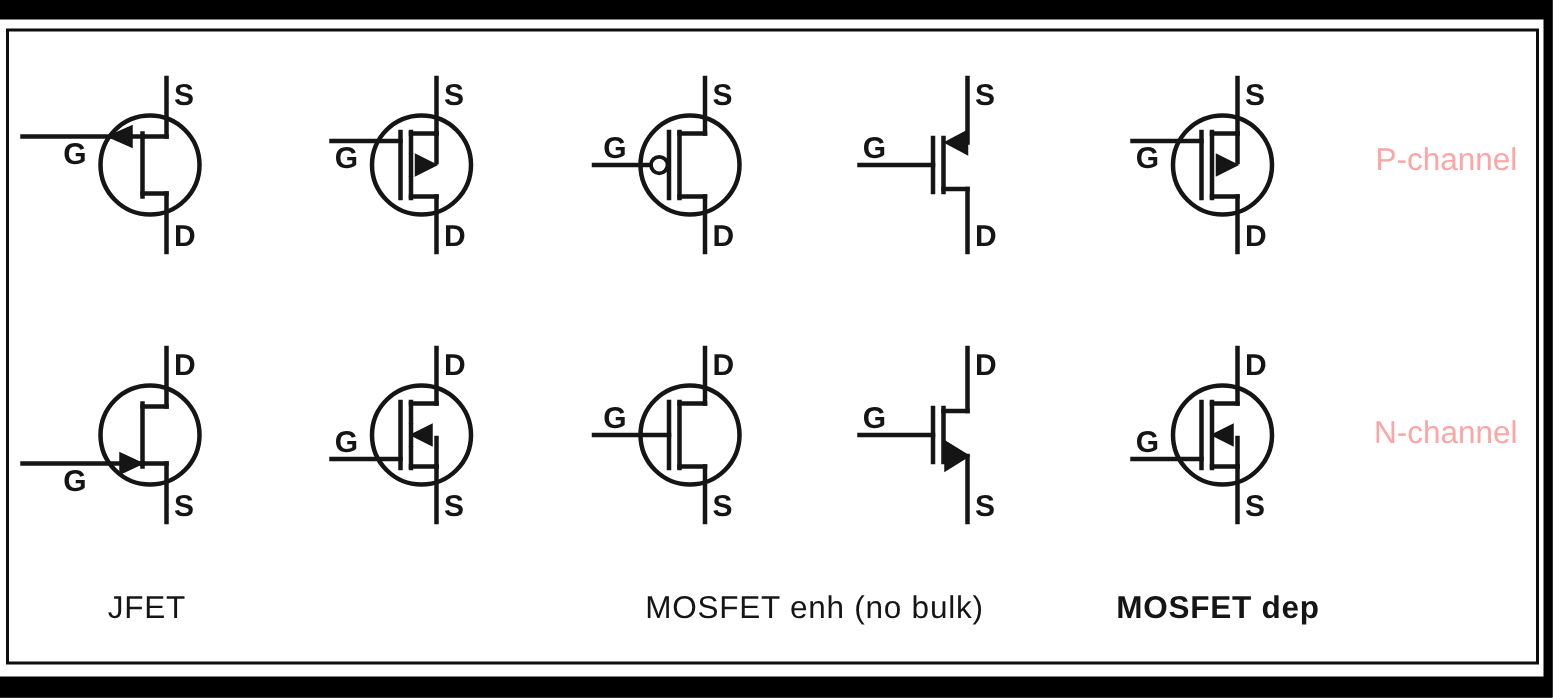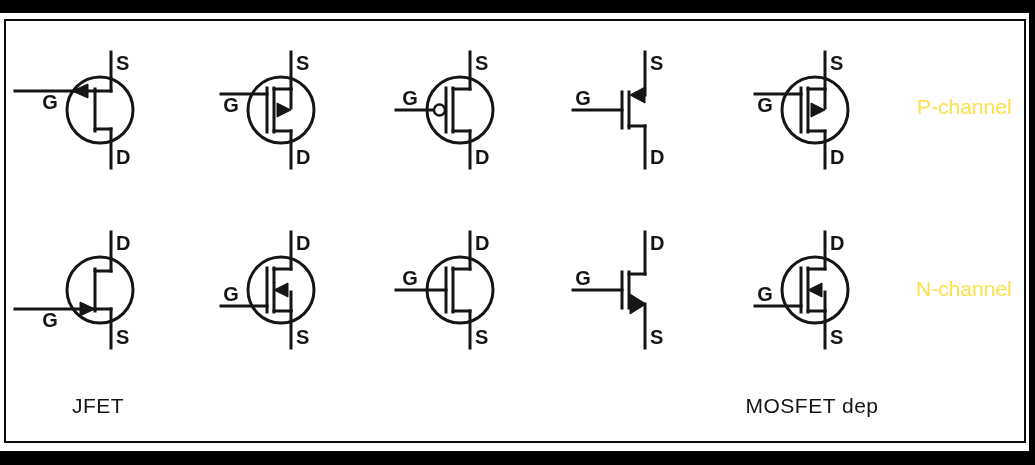--- a/index.html
+++ b/index.html
@@ -1,43 +1,44 @@
 <!DOCTYPE html>
 <html><head>
 <meta charset="utf-8">
 <style>
   html,body{margin:0;padding:0;background:#000;}
   .canvas{position:relative;width:1035px;height:465px;background:#000;overflow:hidden;
           font-family:"Liberation Sans",sans-serif;}
   .page{position:absolute;left:0;top:13px;width:1029px;height:438px;background:#ffffff;}
   .frame{position:absolute;left:4px;top:19px;width:1022px;height:424px;
          border:2px solid #0d0d0d;box-sizing:border-box;}
-  .rlabel{position:absolute;font-size:21px;color:#fde047;white-space:nowrap;}
+  .rlabel{position:absolute;font-size:21px;color:#fca5a5;white-space:nowrap;}
   #rl0{left:917px;top:95px;}
   #rl1{left:916px;top:277px;}
   .clabel{position:absolute;top:394px;width:280px;text-align:center;font-size:21px;
           color:#151515;letter-spacing:.5px;white-space:nowrap;}
   #cl0{left:-42px;}
   #cl1{left:133px;}
   #cl2{left:403px;}
-  #cl3{left:672px;}
+  #cl3{left:672px;font-weight:bold;}
   svg.symbol{position:absolute;overflow:visible;}
   svg.symbol text{font-family:"Liberation Sans",sans-serif;font-size:20px;font-weight:700;}
 </style>
 </head>
 <body>
 
 <div class="canvas">
   <div class="page"></div>
   <div class="frame"></div>
 
   <div class="rlabel" id="rl0">P-channel</div>
   <div class="rlabel" id="rl1">N-channel</div>
 
   <div class="clabel" id="cl0">JFET</div>
+  <div class="clabel" id="cl2">MOSFET enh (no bulk)</div>
   <div class="clabel" id="cl3">MOSFET dep</div>
 <svg class="symbol" width="190" height="136" viewBox="0 0 190 136" style="left: 5px; top: 42px;">
       <circle cx="95" cy="68" r="33" stroke="#151515" stroke-width="3" fill="none"></circle>
       <line x1="90" y1="47" x2="90" y2="89" stroke="#151515" stroke-width="3" stroke-linecap="square"></line>
       <line x1="90" y1="49" x2="106" y2="49" stroke="#151515" stroke-width="3" stroke-linecap="square"></line>
       <line x1="106" y1="49" x2="106" y2="10" stroke="#151515" stroke-width="3" stroke-linecap="square"></line>
       <line x1="90" y1="87" x2="106" y2="87" stroke="#151515" stroke-width="3" stroke-linecap="square"></line>
       <line x1="106" y1="87" x2="106" y2="126" stroke="#151515" stroke-width="3" stroke-linecap="square"></line>
       <line x1="10" y1="49" x2="90" y2="49" stroke="#151515" stroke-width="3" stroke-linecap="square"></line>
       <polygon points="67,49 83,42 83,56" fill="#151515" stroke="#151515" stroke-width="1"></polygon>

